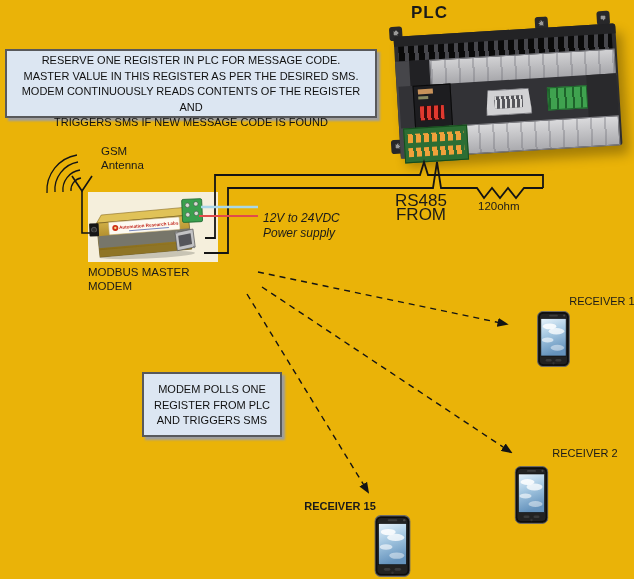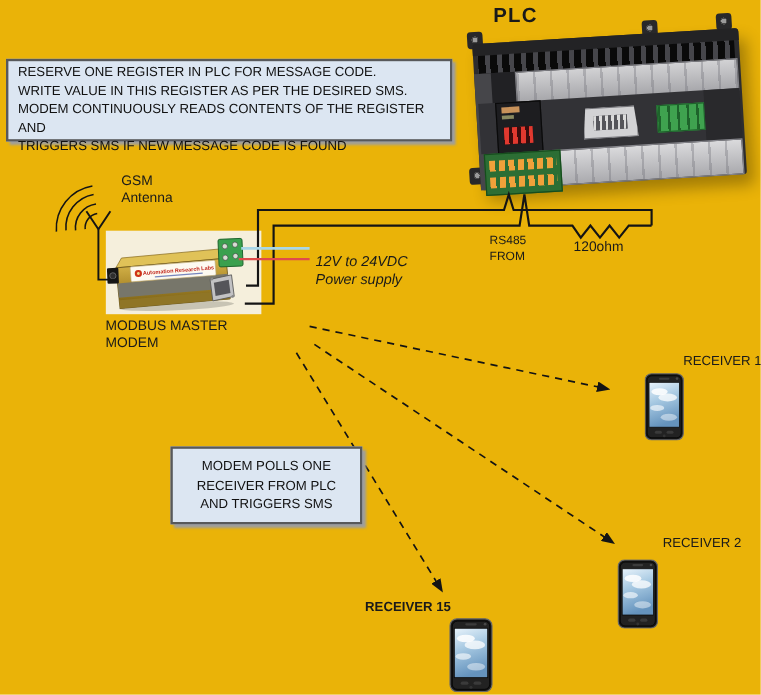--- a/index.html
+++ b/index.html
@@ -6,28 +6,28 @@
   #canvas{
     position:relative;width:634px;height:579px;overflow:hidden;background:#eab308;
     font-family:"Liberation Sans","DejaVu Sans",sans-serif;color:#1a1a1a;
   }
   .abs{position:absolute;}
   
   .note{
     box-sizing:border-box;background:#dce6f2;border:2px solid #58595b;
     box-shadow:3px 3px 2px #9e9e9e;font-size:11px;line-height:15.5px;color:#111;
   }
-  .note-plc{left:5px;top:49px;width:372px;height:69px;padding:2px 8px 3px;text-align:left;}
-  .note-modem{left:142px;top:372px;width:160px;height:65px;padding-top:8px;text-align:center;}
+  .note-plc{left:5px;top:49px;width:372px;height:69px;padding:2px 8px 3px;text-align:center;}
+  .note-modem{left:142px;top:372px;width:140px;height:65px;padding-top:8px;text-align:center;}
   
   .plc-title{left:411px;top:3px;font-size:17px;font-weight:bold;letter-spacing:1px;}
   .gsm-label{left:101px;top:144px;font-size:11.5px;line-height:14px;}
   .modem-caption{left:88px;top:265px;width:130px;font-size:11.5px;line-height:14px;}
   .power-label{left:263px;top:211px;font-size:12px;line-height:15px;font-style:italic;}
-  .rs485-label{left:408px;top:194px;width:60px;text-align:left;font-size:10px;line-height:13.5px;}
+  .rs485-label{left:391px;top:194px;width:60px;text-align:center;font-size:17px;line-height:13.5px;}
   .resistor-label{left:478px;top:200px;width:62px;text-align:left;font-size:11.5px;}
   .receiver-label{width:84px;text-align:center;font-size:11px;}
   .receiver-label.r1{left:560px;top:295px;}
   .receiver-label.r2{left:543px;top:447px;}
   .receiver-label.r3{left:298px;top:500px;font-weight:bold;}
   
   .plc-photo{left:383px;top:14px;width:250px;height:158px;}
   .plc-body{position:absolute;left:14px;top:16px;width:222px;height:122px;background:#2d2d2f;
     border-radius:3px;transform:rotate(-3.5deg);box-shadow:6px 9px 12px rgba(0,0,0,.30);}
   .plc-body div{position:absolute;}
@@ -198,28 +198,28 @@
 
     <g fill="none" stroke="#141414" stroke-width="1.4" stroke-dasharray="6 5">
       <path d="M258,272 L501,323" marker-end="url(#arrowHead)"></path>
       <path d="M262,287 L506,449" marker-end="url(#arrowHead)"></path>
       <path d="M247,294 L365,487" marker-end="url(#arrowHead)"></path>
     </g>
   </svg>
 
   <div class="abs note note-plc">
     <div>RESERVE ONE REGISTER IN PLC FOR MESSAGE CODE.</div>
-    <div>WRITE VALUE IN THIS REGISTER AS PER THE DESIRED SMS.</div>
+    <div>MASTER VALUE IN THIS REGISTER AS PER THE DESIRED SMS.</div>
     <div>MODEM CONTINUOUSLY READS CONTENTS OF THE REGISTER AND</div>
     <div>TRIGGERS SMS IF NEW MESSAGE CODE IS FOUND</div>
   </div>
 
   <div class="abs note note-modem">
     <div>MODEM POLLS ONE</div>
-    <div>RECEIVER FROM PLC</div>
+    <div>REGISTER FROM PLC</div>
     <div>AND TRIGGERS SMS</div>
   </div>
 
   <div class="abs gsm-label">
     <div>GSM</div>
     <div>Antenna</div>
   </div>
 
   <div class="abs modem-caption">
     <div>MODBUS MASTER</div>

